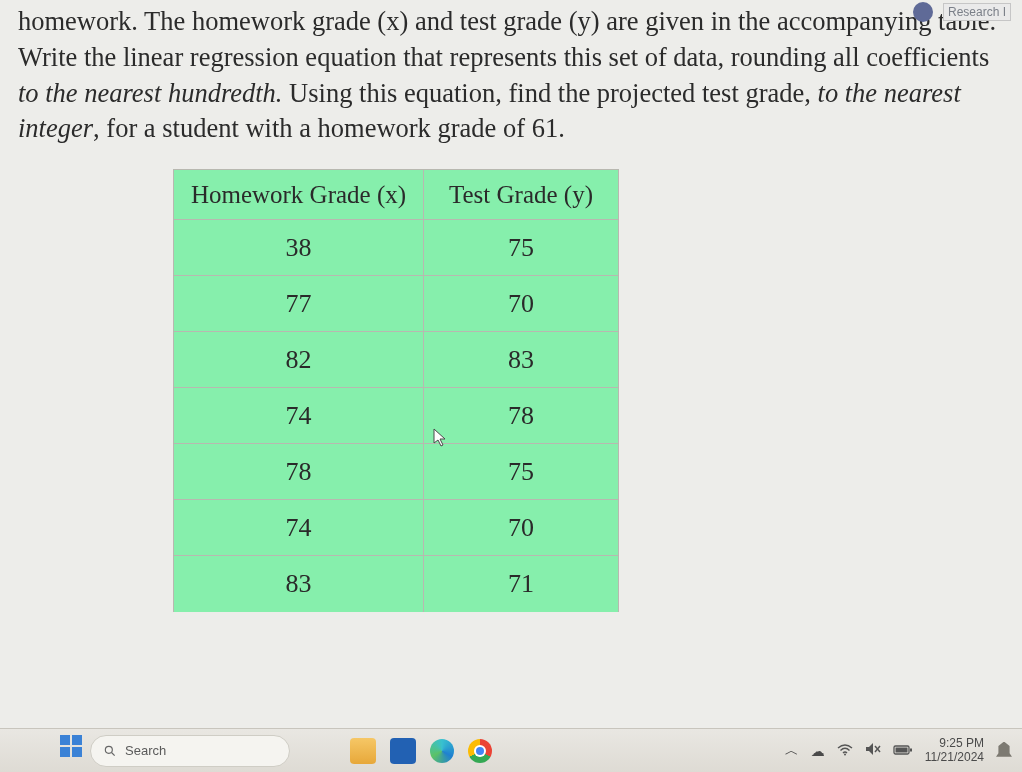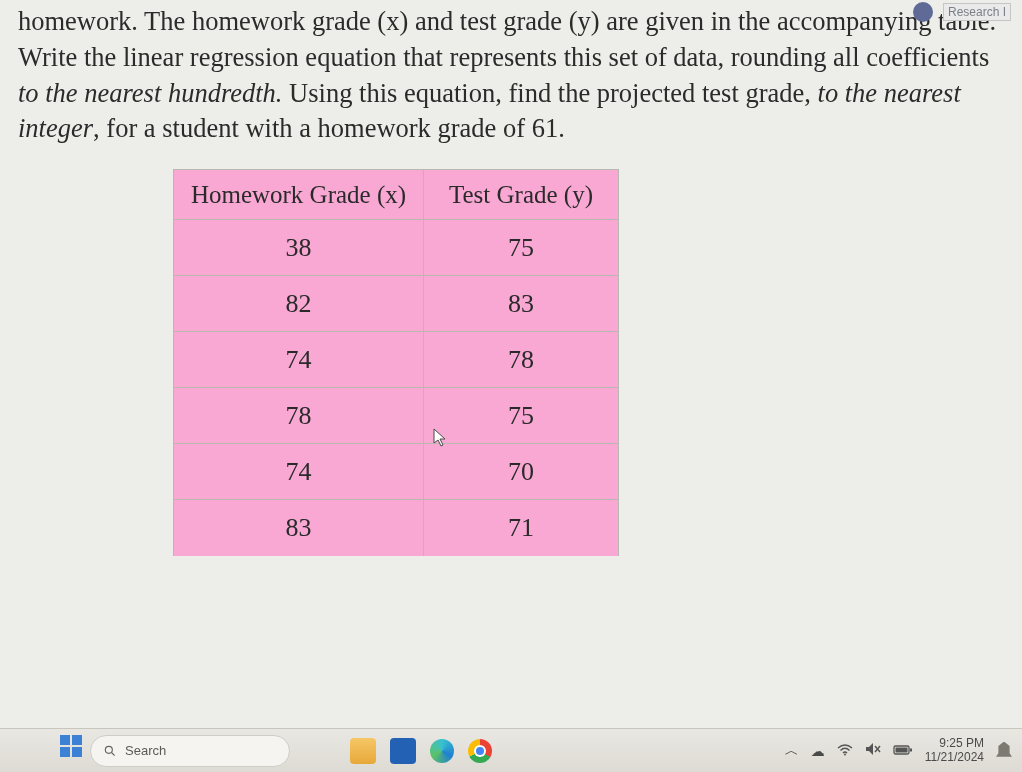--- a/index.html
+++ b/index.html
@@ -19,21 +19,21 @@
     color: #2b2b2b;
     margin-bottom: 18px;
   }
   .italic { font-style: italic; }
   .table-wrap {
     margin-left: 155px;
     margin-top: 22px;
   }
   table {
     border-collapse: collapse;
-    background: #f9a8d4;
+    background: #86efac;
   }
   th, td {
     border: 1px solid #b8b8b0;
     text-align: center;
     font-weight: normal;
     font-size: 26px;
     color: #2a2a2a;
     padding: 0;
   }
   th {
@@ -184,20 +184,24 @@
       <thead>
         <tr>
           <th class="col-x">Homework Grade (x)</th>
           <th class="col-y">Test Grade (y)</th>
         </tr>
       </thead>
       <tbody>
         <tr>
             <td class="col-x">38</td>
             <td class="col-y">75</td>
+          </tr>
+        <tr>
+            <td class="col-x">77</td>
+            <td class="col-y">70</td>
           </tr>
         <tr>
             <td class="col-x">82</td>
             <td class="col-y">83</td>
           </tr>
         <tr>
             <td class="col-x">74</td>
             <td class="col-y">78</td>
           </tr>
         <tr>

